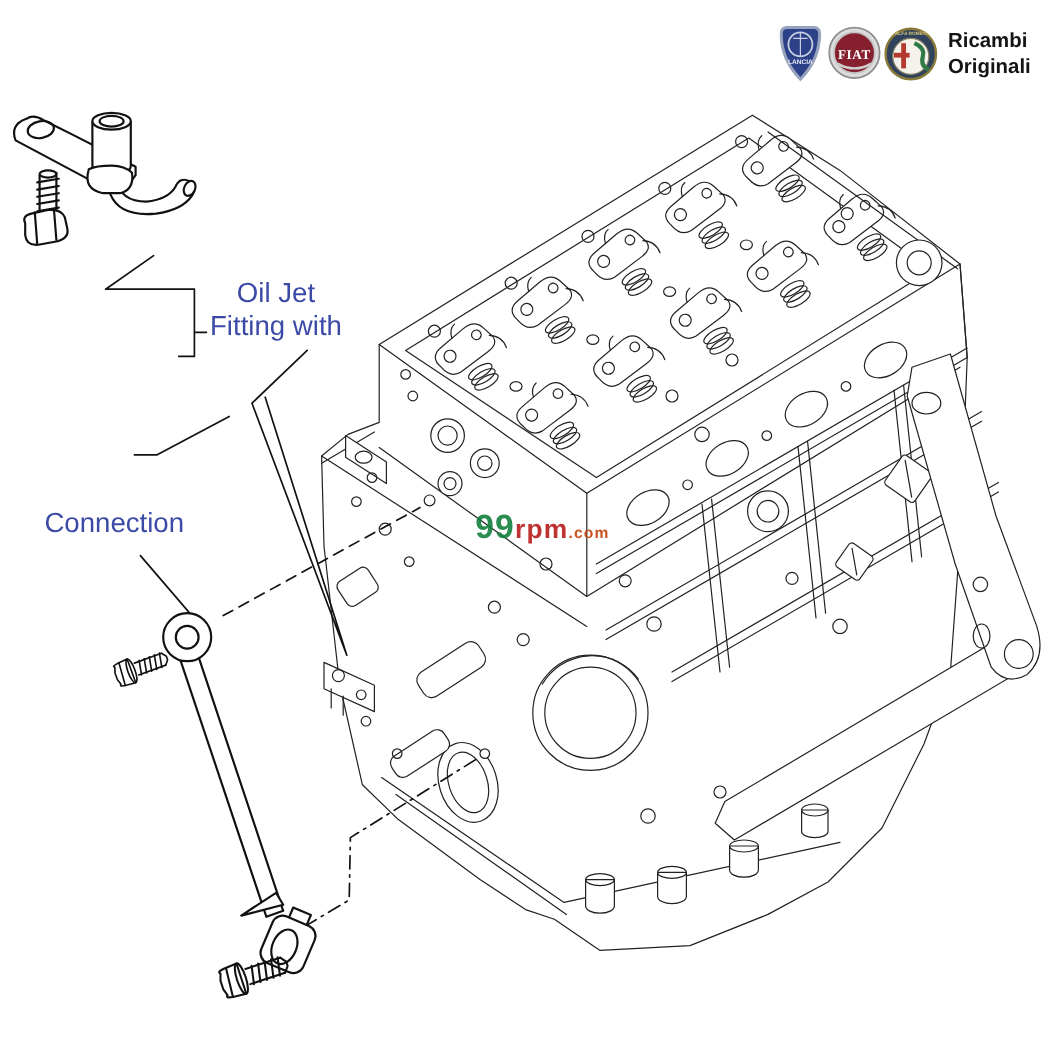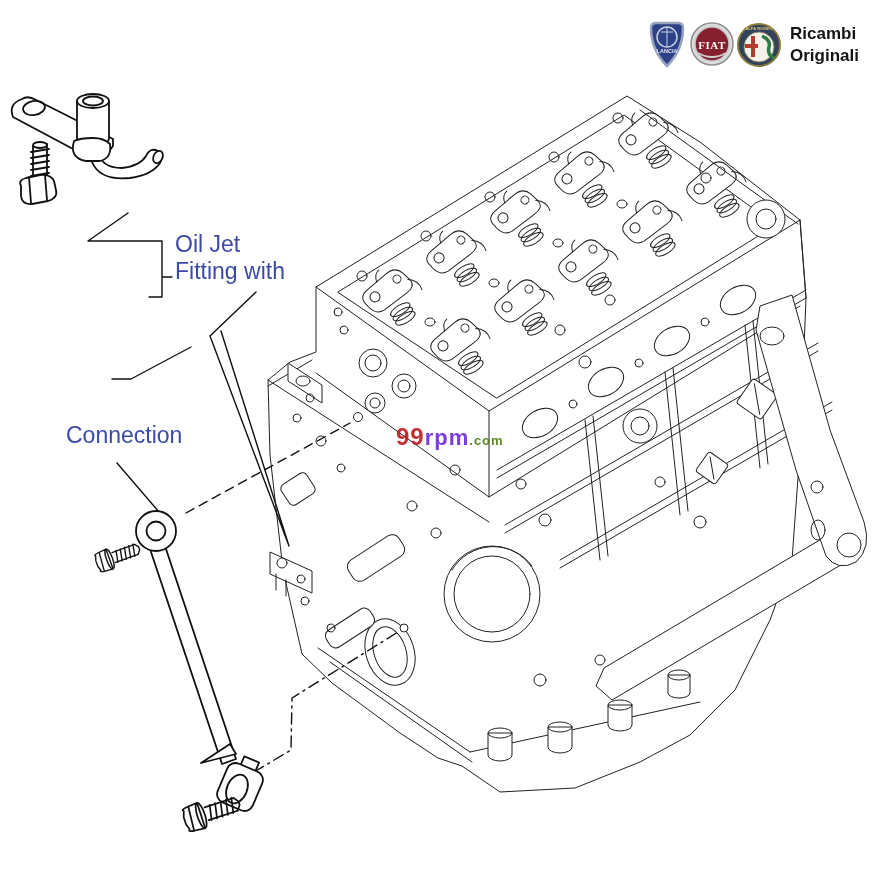--- a/index.html
+++ b/index.html
@@ -16,23 +16,23 @@
   .ld  {fill:none;stroke:#111;stroke-width:1.4;stroke-linecap:round;stroke-linejoin:round;}
   .dash{stroke-dasharray:9 6;}
   .dashdot{stroke-dasharray:11 5 2 5;}
   .part-label{position:absolute;color:#3c4aa7;font-size:23px;line-height:27px;
               font-family:"Liberation Sans",sans-serif;white-space:nowrap;}
   #brand{position:absolute;left:648px;top:20px;display:flex;align-items:center;}
   #brand-name{margin-left:6px;font-weight:bold;color:#141414;font-size:17px;line-height:22px;
               font-family:"Liberation Sans",sans-serif;}
   #watermark{position:absolute;left:396px;top:423px;opacity:.9;white-space:nowrap;
              font-weight:bold;letter-spacing:1px;}
-  #watermark .wm1{color:#b91c1c;font-size:24px;}
-  #watermark .wm2{color:#6d28d9;font-size:22px;}
-  #watermark .wm3{color:#4d7c0f;font-size:13px;}
+  #watermark .wm1{color:#15803d;font-size:28px;}
+  #watermark .wm2{color:#b91c1c;font-size:22px;}
+  #watermark .wm3{color:#c2410c;font-size:13px;}
 </style>
 </head>
 <body>
 
 <div id="stage">
 
   <svg id="artwork" width="882" height="882" viewBox="0 0 882 882">
     <defs>
       <g id="rockerCluster">
         <ellipse class="ln" cx="0" cy="16" rx="11" ry="4.5"></ellipse>
@@ -239,25 +239,25 @@
       <g transform="translate(240,787) rotate(23)">
         <rect class="ptw" x="-8" y="-30" width="16" height="10"></rect>
         <rect class="ptw" x="-19" y="-21" width="38" height="42" rx="9"></rect>
         <ellipse class="pt" cx="-2" cy="3" rx="10" ry="15"></ellipse>
       </g>
       <use href="#boltSide" transform="translate(212,812) rotate(-18) scale(0.95)"></use>
       <use href="#boltSide" transform="translate(118,556) rotate(-20) scale(0.75)"></use>
     </g>
   </svg>
 
-  <div class="part-label" style="left:175px;top:231px;">
+  <div class="part-label" style="left:175px;top:231px;text-align:center;">
     <div>Oil Jet</div>
     <div>Fitting with</div>
   </div>
-  <div class="part-label" style="left:66px;top:422px;">
+  <div class="part-label" style="left:37px;top:422px;">
     <div>Connection</div>
   </div>
 
   <div id="brand">
     <svg width="136" height="50" viewBox="0 0 136 50">
       <g>
         <path d="M3,8 Q3,3 8,3 L30,3 Q35,3 35,8 Q35,30 19,46 Q3,30 3,8 Z" fill="#2c4188" stroke="#97a2bd" stroke-width="2.5"></path>
         <circle cx="19" cy="17" r="10" fill="none" stroke="#c8d0e2" stroke-width="1.5"></circle>
         <path d="M19,7 L19,27 M13,12 L25,12" stroke="#c8d0e2" stroke-width="1"></path>
         <text x="19" y="33" text-anchor="middle" font-size="5.5" fill="#e8ecf6" font-family="Liberation Sans, sans-serif" font-weight="bold">LANCIA</text>

